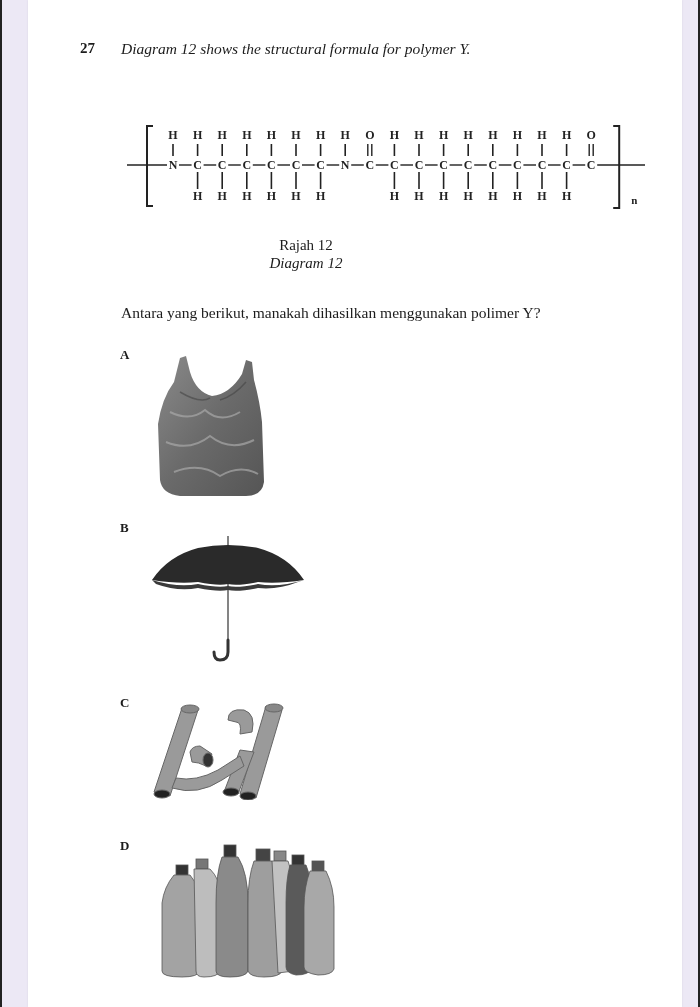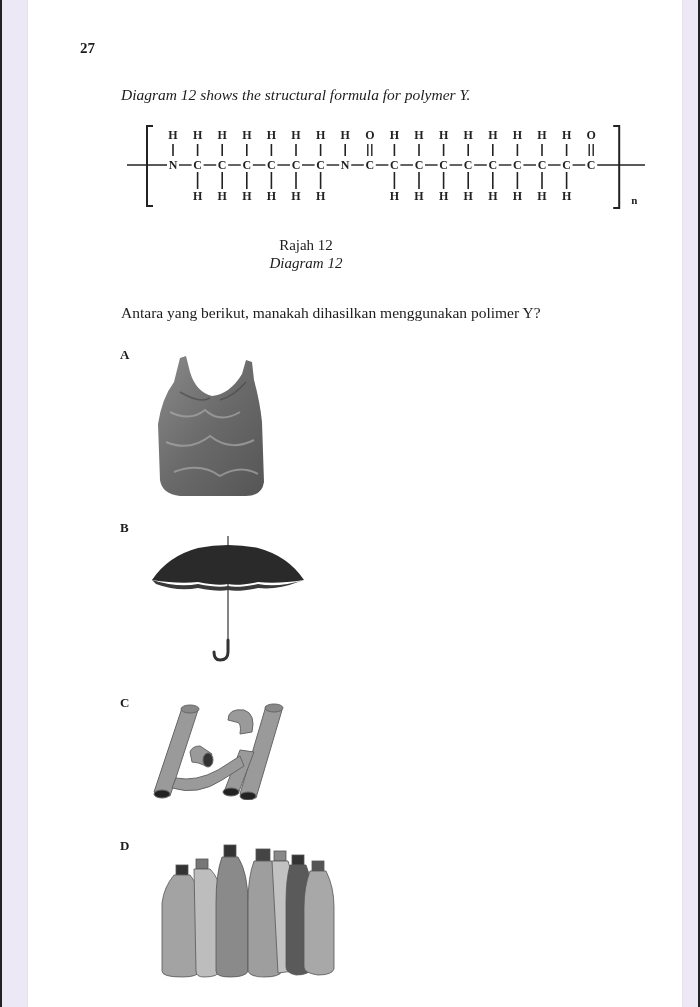--- a/index.html
+++ b/index.html
@@ -15,21 +15,21 @@
   .page {
     position: absolute; left: 28px; top: 0; width: 654px; height: 1007px;
     background: #ffffff;
     box-shadow: 0 0 2px rgba(0,0,0,0.08);
   }
   .qnum {
     position: absolute; left: 80px; top: 40px;
     font-weight: bold; font-size: 15px;
   }
   .qtext { position: absolute; left: 121px; top: 40px; font-size: 15.5px; line-height: 18px; }
-  .qtext .en { font-style: italic; margin-top: 46px; }
+  .qtext .en { font-style: italic; }
   .formula { position: absolute; left: 125px; top: 118px; }
   .caption { position: absolute; left: 0; width: 612px; text-align: center; font-size: 15px; line-height: 18px; }
   .caption .en { font-style: italic; }
   .question2 { position: absolute; left: 121px; top: 295px; font-size: 15.5px; line-height: 18px; margin-top: 9px; }
   .question2 .en { font-style: italic; }
   .opt-label { position: absolute; left: 120px; font-weight: bold; font-size: 13px; }
   .opt-img { position: absolute; }
 </style>
 </head>
 <body>

